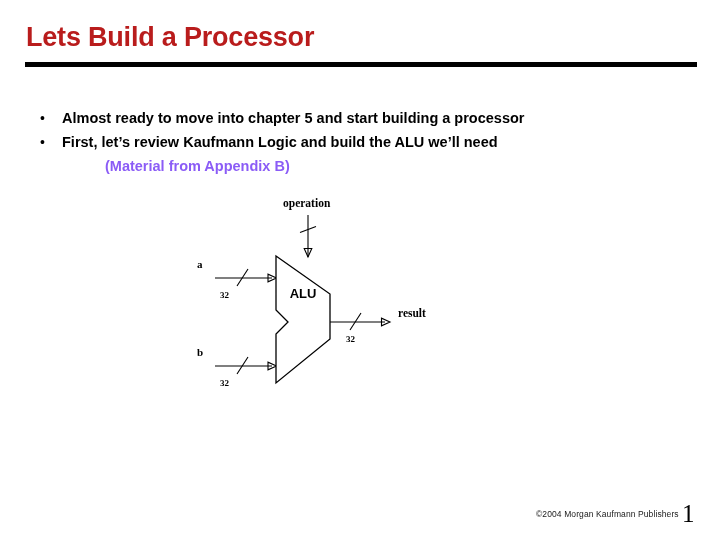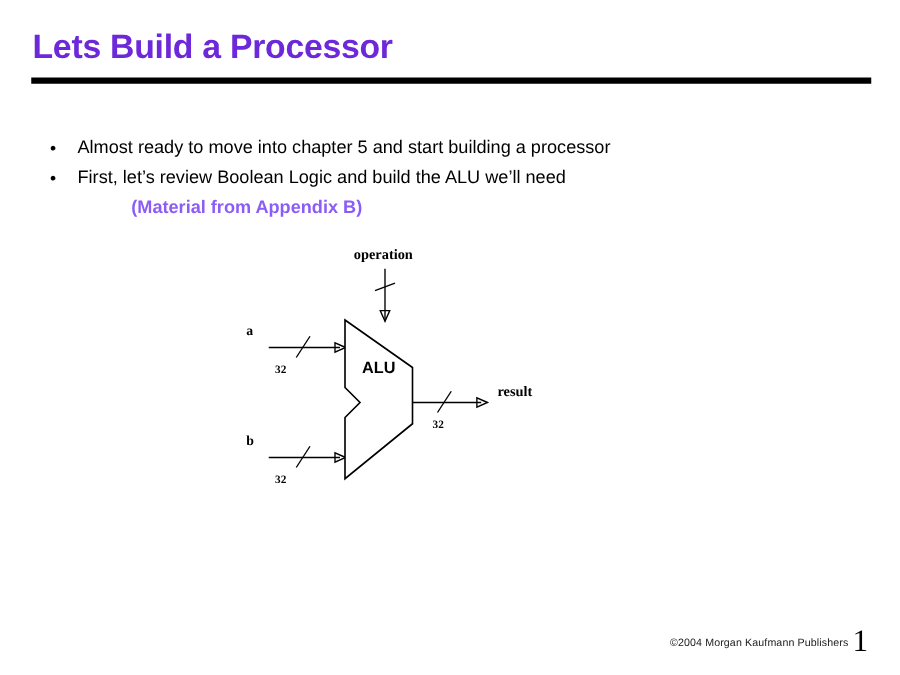--- a/index.html
+++ b/index.html
@@ -20,21 +20,21 @@
     overflow: hidden;
   }
 
   
   #slide-title {
     position: absolute;
     left: 26px;
     top: 21px;
     font-size: 27px;
     font-weight: bold;
-    color: #6d28d9;
+    color: #b91c1c;
     letter-spacing: -0.2px;
     white-space: nowrap;
     line-height: 32px;
   }
   #title-rule {
     position: absolute;
     left: 25px;
     top: 62px;
     width: 672px;
     height: 5px;
@@ -58,21 +58,21 @@
     top: 0;
     font-size: 14px;
     line-height: 22px;
     color: #000000;
   }
   .bullet-text {
     position: absolute;
     left: 62px;
     top: 0;
     font-size: 14.5px;
-    font-weight: normal;
+    font-weight: bold;
     line-height: 22px;
     color: #000000;
     white-space: nowrap;
   }
   .bullet-subtext {
     position: absolute;
     left: 105px;
     top: 0;
     font-size: 14.5px;
     font-weight: bold;
@@ -149,21 +149,21 @@
 
   <div id="bullet-list">
 
     <div class="bullet-row">
       <span class="bullet-mark">•</span>
       <span class="bullet-text">Almost ready to move into chapter 5 and start building a processor</span>
     </div>
 
     <div class="bullet-row">
       <span class="bullet-mark">•</span>
-      <span class="bullet-text">First, let’s review Boolean Logic and build the ALU we’ll need</span>
+      <span class="bullet-text">First, let’s review Kaufmann Logic and build the ALU we’ll need</span>
     </div>
 
     <div class="bullet-row">
       <span class="bullet-subtext">(Material from Appendix B)</span>
     </div>
 
   </div>
 
   <div id="alu-figure">
     <svg width="300" height="215" viewBox="0 0 300 215" xmlns="http://www.w3.org/2000/svg">

